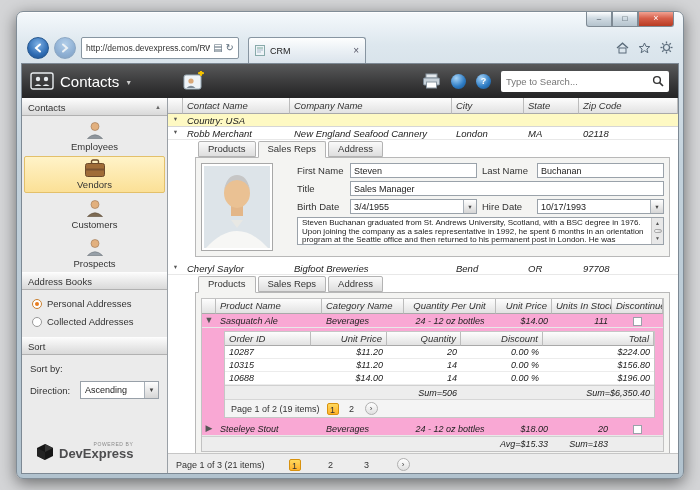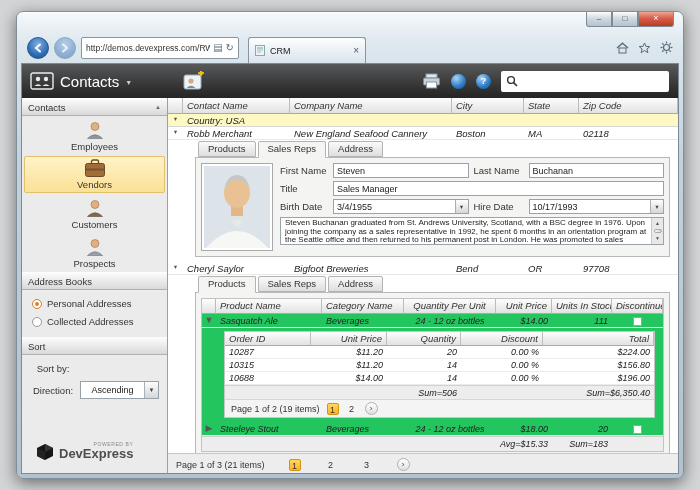--- a/index.html
+++ b/index.html
@@ -44,21 +44,21 @@
 .panel-hdr{height:18px;background:linear-gradient(#fbfbfb,#d9d9d9);border-bottom:1px solid #b1b1b1;border-top:1px solid #fdfdfd;display:flex;align-items:center;padding:0 6px;font-size:9.5px;color:#333;flex:none;}
 .panel-hdr .arrow{margin-left:auto;font-size:6px;color:#666;}
 .nav-item{height:37px;display:flex;flex-direction:column;align-items:center;justify-content:center;gap:1px;font-size:9.5px;color:#333;margin:1px 2px;border:1px solid transparent;flex:none;}
 .nav-item.selected{background:linear-gradient(#fff3c8,#fbe096);border:1px solid #e3c06a;border-radius:2px;}
 .radio-group{padding:8px 10px 10px;display:flex;flex-direction:column;gap:7px;}
 .radio-row{display:flex;align-items:center;gap:5px;font-size:9.5px;color:#333;}
 .radio{width:10px;height:10px;border-radius:50%;border:1px solid #999;background:#fff;position:relative;flex:none;}
 .radio.checked{border-color:#c87f2f;}
 .radio.checked::after{content:"";position:absolute;left:2px;top:2px;width:4px;height:4px;border-radius:50%;background:#e87d1e;}
 .sort-group{padding:8px 8px;display:flex;flex-direction:column;gap:7px;}
-.sort-row{display:flex;align-items:center;gap:4px;font-size:9.5px;color:#333;text-align:center;}
+.sort-row{display:flex;align-items:center;gap:4px;font-size:9.5px;color:#333;}
 .sort-row .lbl{width:46px;flex:none;}
 .select{flex:1;height:18px;background:#fff;border:1px solid #98a0a8;display:flex;align-items:center;}
 .select .val{flex:1;padding:0 4px;font-size:9px;color:#222;white-space:nowrap;overflow:hidden;}
 .select .btn{width:14px;height:100%;background:linear-gradient(#fefefe,#d6d6d6);border-left:1px solid #a8b0b8;display:flex;align-items:center;justify-content:center;font-size:6px;color:#444;flex:none;}
 .logo{margin-top:auto;padding:0 0 14px 14px;display:flex;align-items:flex-end;gap:5px;}
 .logo-text{display:flex;flex-direction:column;}
 .powered{font-size:5px;color:#8a8a8a;letter-spacing:.6px;text-align:right;}
 .brand{font-size:13px;font-weight:bold;color:#4d4d4f;line-height:1.1;}
 
 
@@ -79,36 +79,36 @@
 .data-row .gcell{line-height:11px;}
 
 
 .detail{margin:1px 8px 5px 27px;}
 .tabs{display:flex;gap:2px;padding-left:3px;position:relative;z-index:2;}
 .tab-btn{height:16px;line-height:14px;padding:0 9px;font-size:9.5px;color:#333;background:linear-gradient(#fafafa,#dedede);border:1px solid #b3b3b3;border-radius:2px 2px 0 0;}
 .tab-btn.active{background:#f4f4f2;border-bottom:1px solid #f4f4f2;margin-bottom:-1px;height:17px;}
 .detail-body{border:1px solid #b8b8b8;background:#f4f4f2;padding:5px;position:relative;z-index:1;}
 
 
-.rep{display:flex;gap:7px;}
+.rep{display:flex;gap:24px;}
 .photo{width:72px;height:88px;background:#fff;border:1px solid #a8a8a8;padding:2px;flex:none;}
 .rep-form{flex:1;display:flex;flex-direction:column;gap:3px;min-width:0;}
 .frow{display:flex;align-items:center;gap:5px;}
 .flbl{font-size:9.5px;color:#333;flex:none;}
 .flbl.w1{width:48px;}
 .flbl.w2{width:50px;}
 .field{flex:1;height:15px;background:#fff;border:1px solid #9aa2aa;display:flex;align-items:center;min-width:0;}
 .field input{flex:1;border:none;outline:none;font-size:9px;color:#222;padding:0 3px;font-family:inherit;background:transparent;min-width:0;}
 .field .btn{width:13px;height:100%;background:linear-gradient(#fff,#d6d6d6);border-left:1px solid #a8b0b8;font-size:5.5px;color:#444;display:flex;align-items:center;justify-content:center;flex:none;}
 .notes{position:relative;height:28px;background:#fff;border:1px solid #9aa2aa;padding:1px 15px 1px 4px;font-size:8px;line-height:8.6px;color:#222;overflow:hidden;}
 .vscroll{position:absolute;top:0;right:0;bottom:0;width:12px;background:#e8e8e8;border-left:1px solid #c8c8c8;display:flex;flex-direction:column;align-items:center;font-size:5px;color:#555;padding:1px 0;}
 .vthumb{width:8px;flex:1;margin:1px 0;background:linear-gradient(90deg,#fdfdfd,#cfcfcf);border:1px solid #aaa;border-radius:2px;}
 
 
-.pgrid{background:#22c55e;border:1px solid #c2c2c2;}
+.pgrid{background:#f9a8d4;border:1px solid #c2c2c2;}
 .p-exp{width:14px;flex:none;text-align:center;font-size:5.5px;color:#555;line-height:12px;padding:0;}
 .p-name{width:106px;flex:none;}
 .p-cat{width:82px;flex:none;}
 .p-qpu{width:92px;flex:none;text-align:center;}
 .p-price{width:56px;flex:none;text-align:right;}
 .p-stock{width:60px;flex:none;text-align:right;}
 .p-disc{flex:1;text-align:center;}
 .pgrid .ghead .gcell{height:15px;line-height:12px;}
 .prow{height:14px;border-bottom:1px solid #e8e8e8;}
 .prow .gcell{line-height:12px;font-size:9px;}
@@ -226,20 +226,21 @@
       <div class="hdr-icons">
         <svg width="19" height="16" viewBox="0 0 19 16">
           <rect x="4" y="1" width="11" height="4" fill="#e4e9ed" stroke="#8a97a2"></rect>
           <rect x="1.5" y="5" width="16" height="7" rx="1" fill="#c8d2da" stroke="#7d8b97"></rect>
           <rect x="4.5" y="9" width="10" height="6" fill="#fff" stroke="#8a97a2"></rect>
         </svg>
         <div class="sphere"></div>
         <div class="sphere">?</div>
       </div>
       <div class="searchbox">
+        <input type="text" placeholder="Type to Search..." style="">
         <svg width="12" height="12" viewBox="0 0 12 12">
             <circle cx="5" cy="5" r="3.4" fill="none" stroke="#333" stroke-width="1.4"></circle>
             <line x1="7.6" y1="7.6" x2="11" y2="11" stroke="#333" stroke-width="1.6"></line>
           </svg>
       </div>
     </div>
 
     <div class="appbody">
 
       <div class="sidebar">
@@ -338,21 +339,21 @@
 
           <div class="grow group-row">
             <div class="gcell exp">▼</div>
             <div class="gcell">Country: USA</div>
           </div>
 
           <div class="grow data-row">
             <div class="gcell exp">▼</div>
             <div class="gcell c-contact">Robb Merchant</div>
             <div class="gcell c-company">New England Seafood Cannery</div>
-            <div class="gcell c-city">Boston</div>
+            <div class="gcell c-city">London</div>
             <div class="gcell c-state">MA</div>
             <div class="gcell c-zip">02118</div>
           </div>
 
           <div class="detail">
             <div class="tabs">
               <div class="tab-btn">Products</div>
               <div class="tab-btn active">Sales Reps</div>
               <div class="tab-btn">Address</div>
             </div>

